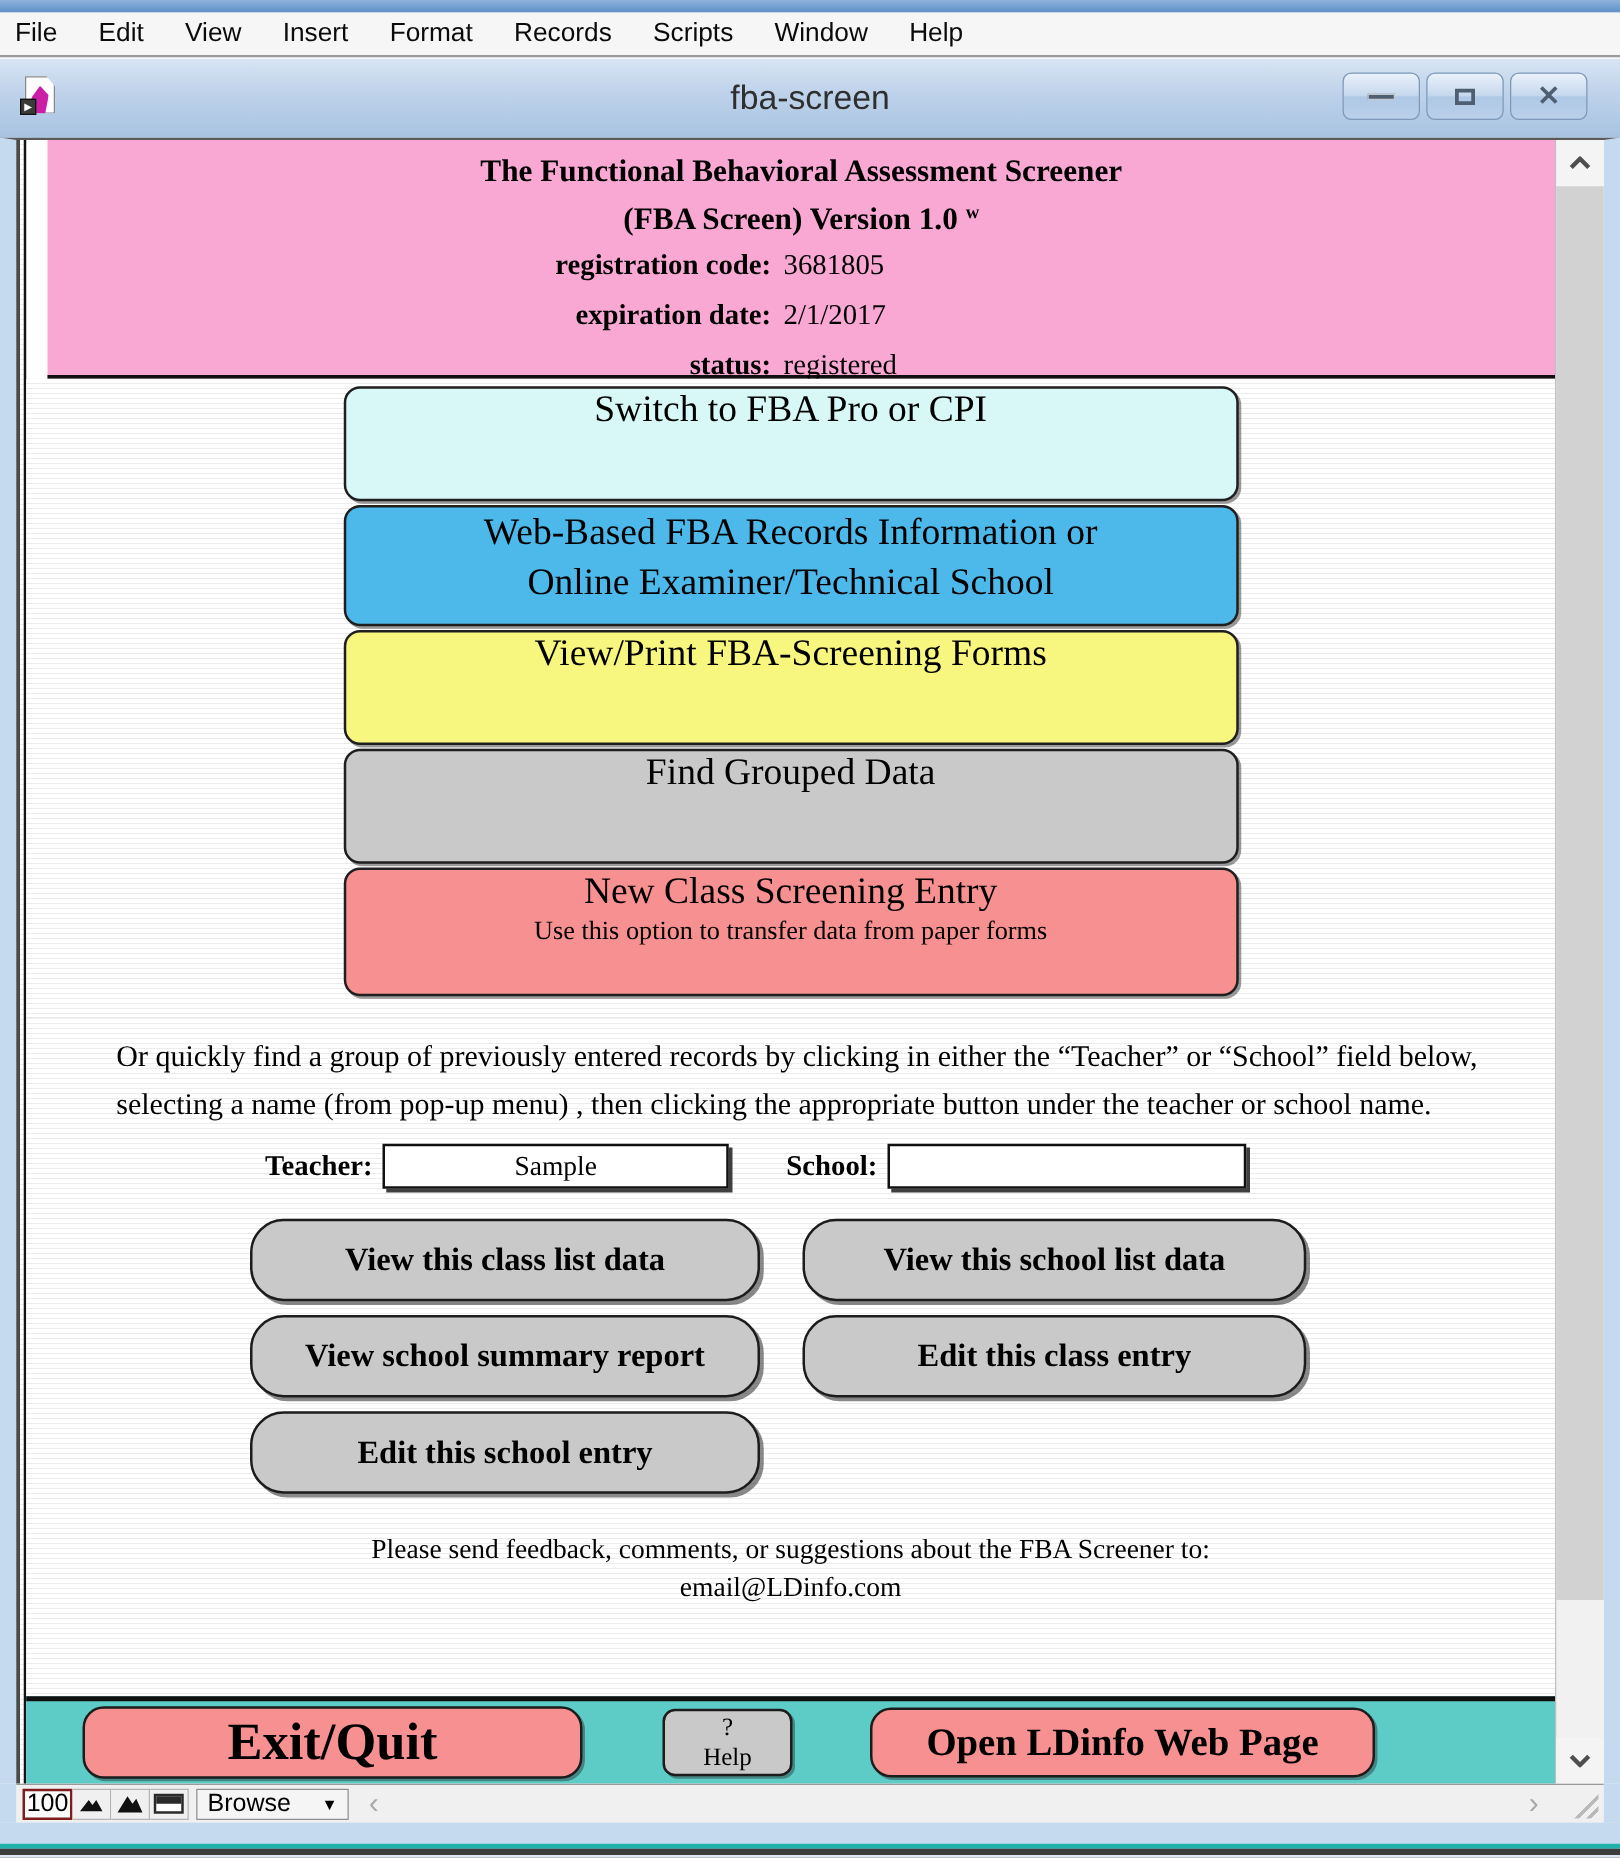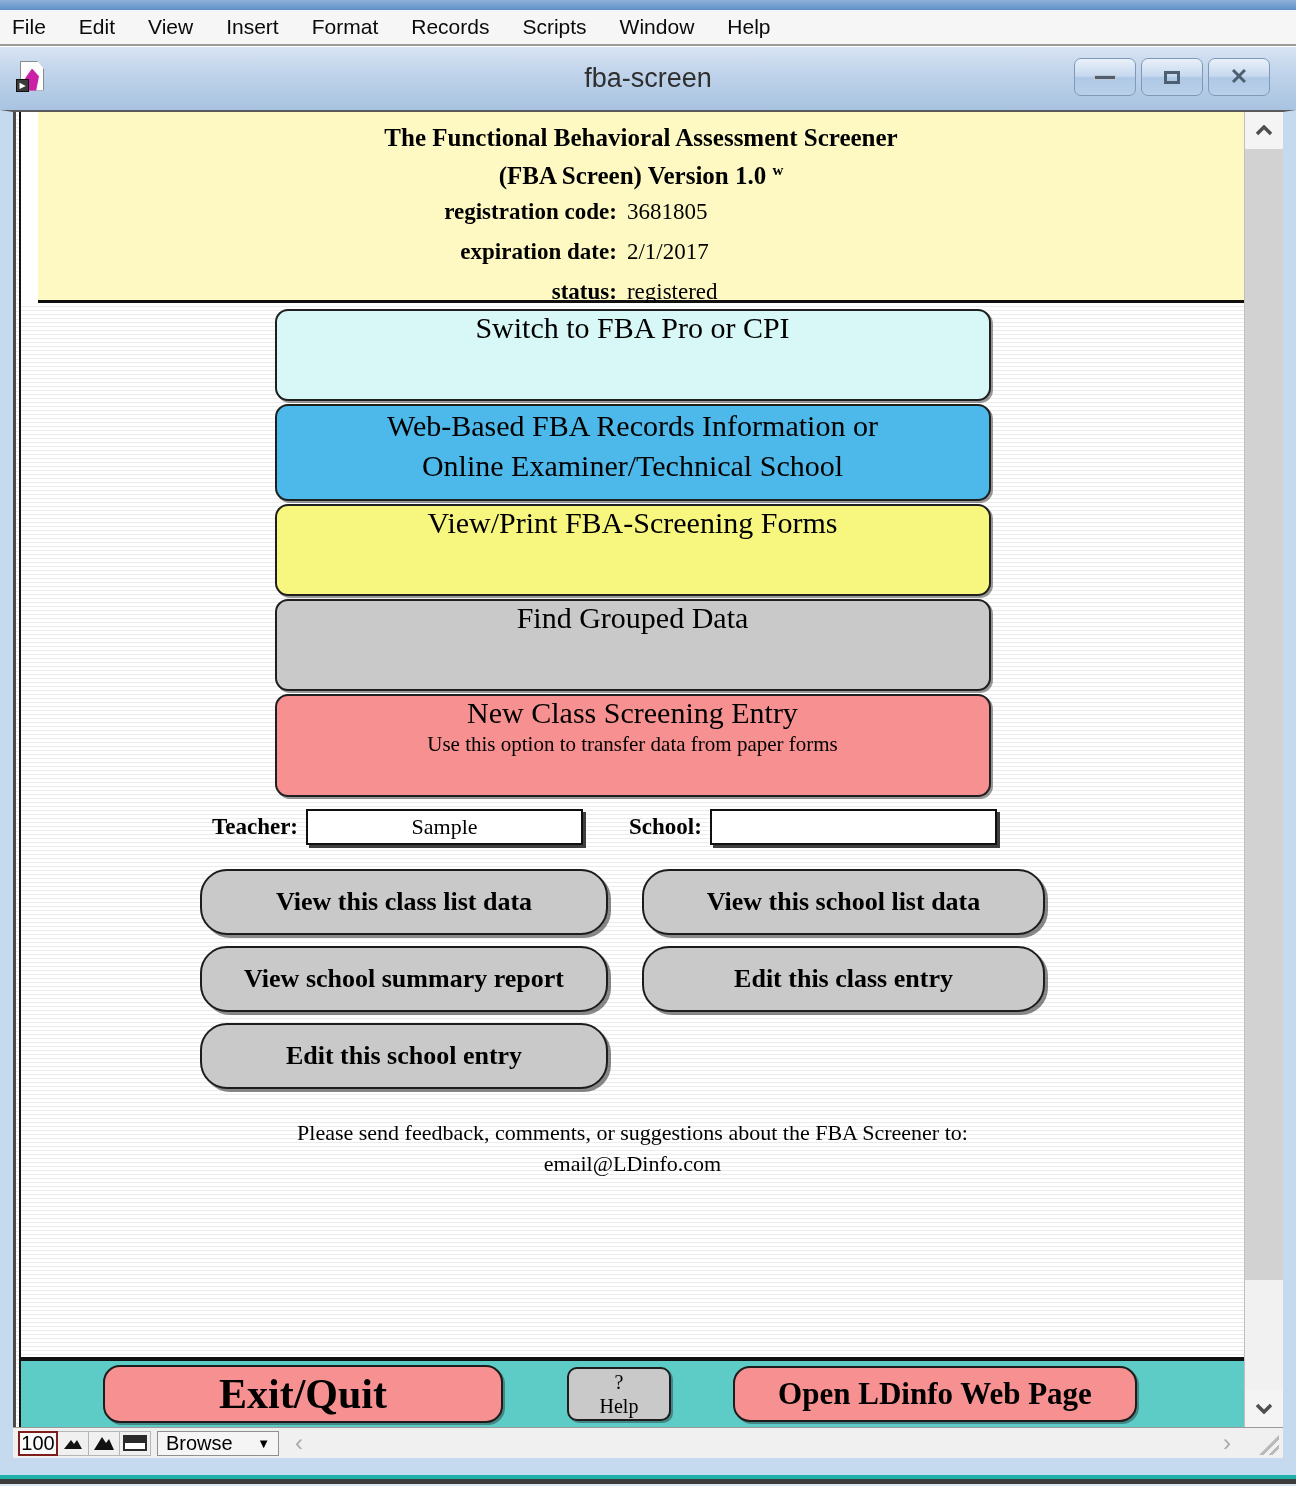--- a/index.html
+++ b/index.html
@@ -76,21 +76,21 @@
          font-family:"Liberation Serif", serif; font-size:26px; font-weight:bold;
          box-shadow:3px 3px 0 rgba(40,40,40,.55); }
 
   .feedback{ margin-top:28px; text-align:center; font-family:"Liberation Serif", serif;
              font-size:22px; line-height:31px; }
 
   .footer-teal{ height:70px; border-top:4px solid #101010; display:flex; align-items:center; }
   .teal-bg{ background:#5ECCC6; }
   .fbtn{ border:2px solid #1C1C1C; font-family:"Liberation Serif", serif; display:flex;
          align-items:center; justify-content:center; box-shadow:2px 2px 0 rgba(30,30,30,.4); }
-  .exit-btn{ margin-left:82px; width:400px; height:58px; border-radius:17px;
+  .exit-btn{ margin-left:45px; width:400px; height:58px; border-radius:17px;
              font-size:42px; font-weight:bold; }
   .pink{ background:#F79090; }
   .help-btn{ margin-left:64px; width:104px; height:54px; border-radius:10px; background:#C9C9C9;
              flex-direction:column; font-size:20px; line-height:24px; border-width:2px; }
   .open-btn{ margin-left:62px; width:404px; height:56px; border-radius:17px;
              font-size:31px; font-weight:bold; }
 
   
   .vscroll{ width:39px; background:#F1F1F1; border-left:1px solid #BFBFBF;
             display:flex; flex-direction:column; }
@@ -157,21 +157,21 @@
           <div class="glyph-close">✕</div>
         </div>
     </div>
   </div>
 
   <div class="client">
     <div class="margin-strip pinstripe"></div>
 
     <div class="layout">
 
-      <div class="header-teal teal-bg" style="background: #fef9c3; margin-left: 17px;">
+      <div class="header-teal teal-bg" style="background: #f9a8d4; margin-left: 17px;">
         <div class="ht-line">The Functional Behavioral Assessment Screener</div>
         <div class="ht-line"><span>(FBA Screen) Version 1.0</span> <span class="sup">w</span></div>
         <div class="ht-row">
           <span class="lbl">registration code:</span>
           <span class="val">3681805</span>
         </div>
         <div class="ht-row">
           <span class="lbl">expiration date:</span>
           <span class="val">2/1/2017</span>
         </div>
@@ -196,20 +196,21 @@
           </div>
           <div class="bigbtn bb4" style="background: rgb(201, 201, 201);">
             <div>Find Grouped Data</div>
           </div>
           <div class="bigbtn bb5" style="background: rgb(247, 144, 144);">
             <div>New Class Screening Entry</div>
             <div class="sub">Use this option to transfer data from paper forms</div>
           </div>
         </div>
 
+        <div class="instructions">Or quickly find a group of previously entered records by clicking in either the “Teacher” or “School” field below, selecting a name (from pop-up menu) , then clicking the appropriate button under the teacher or school name.</div>
 
         <div class="lookup-row">
           <span>Teacher:</span>
           <div class="field teacher">Sample</div>
           <span class="lbl-school">School:</span>
           <div class="field school"></div>
         </div>
 
         <div class="btn-grid">
           <div class="gbtn">View this class list data</div>

